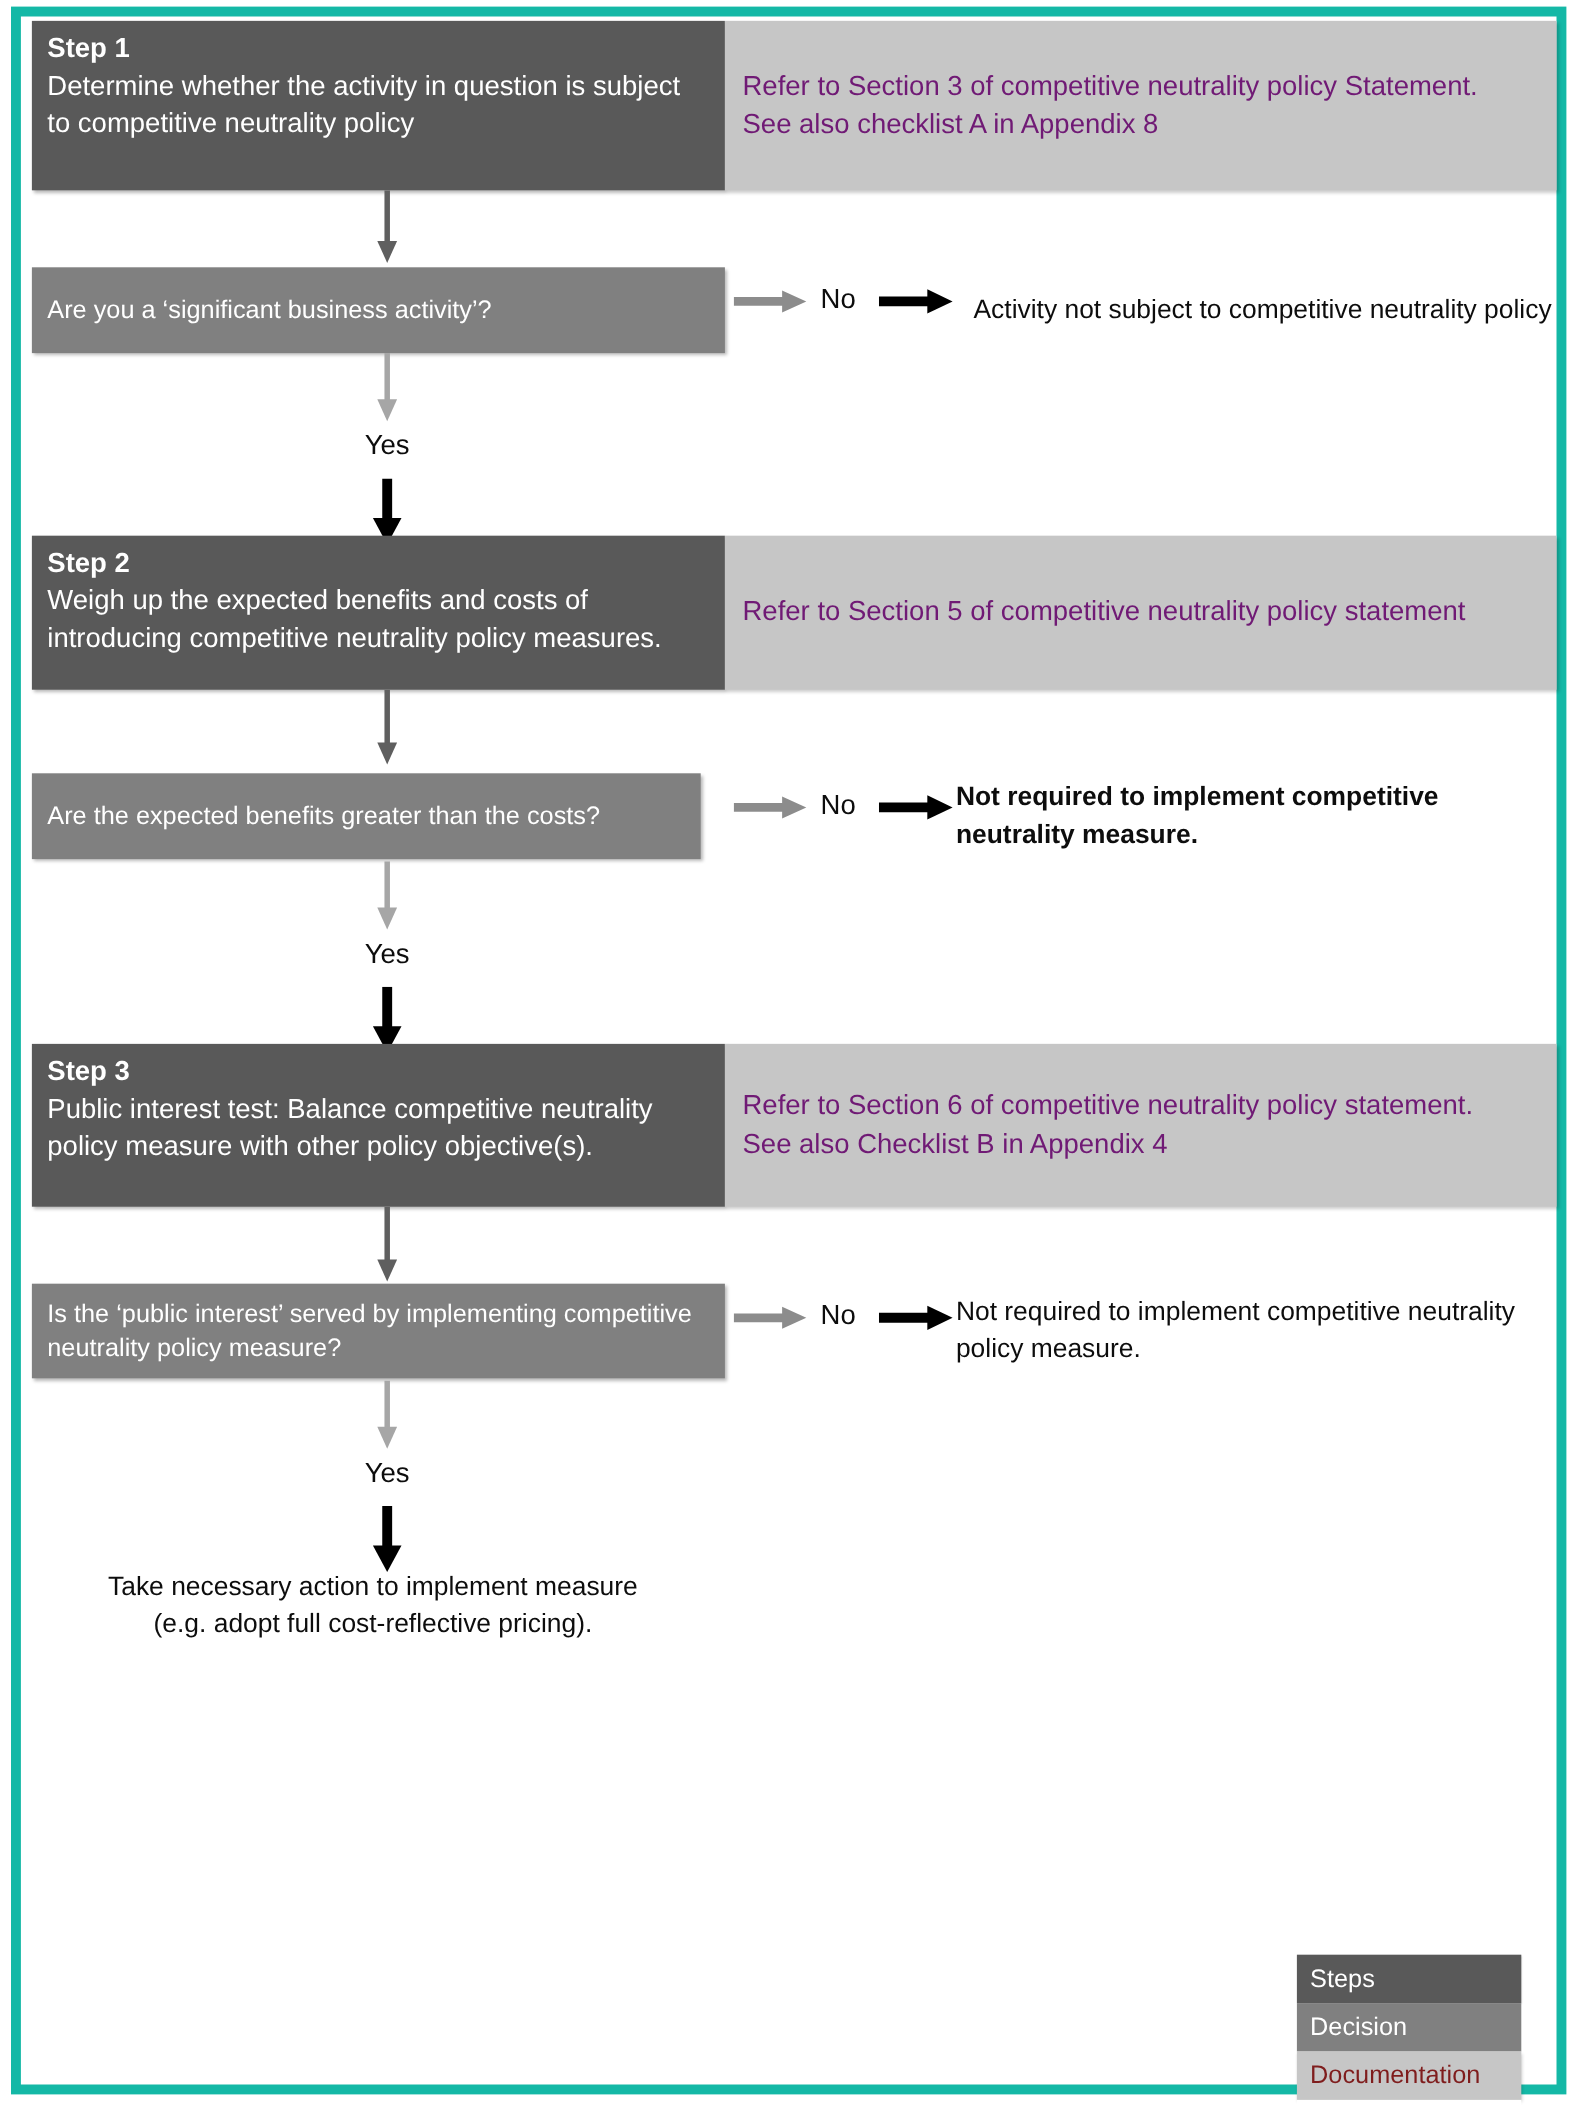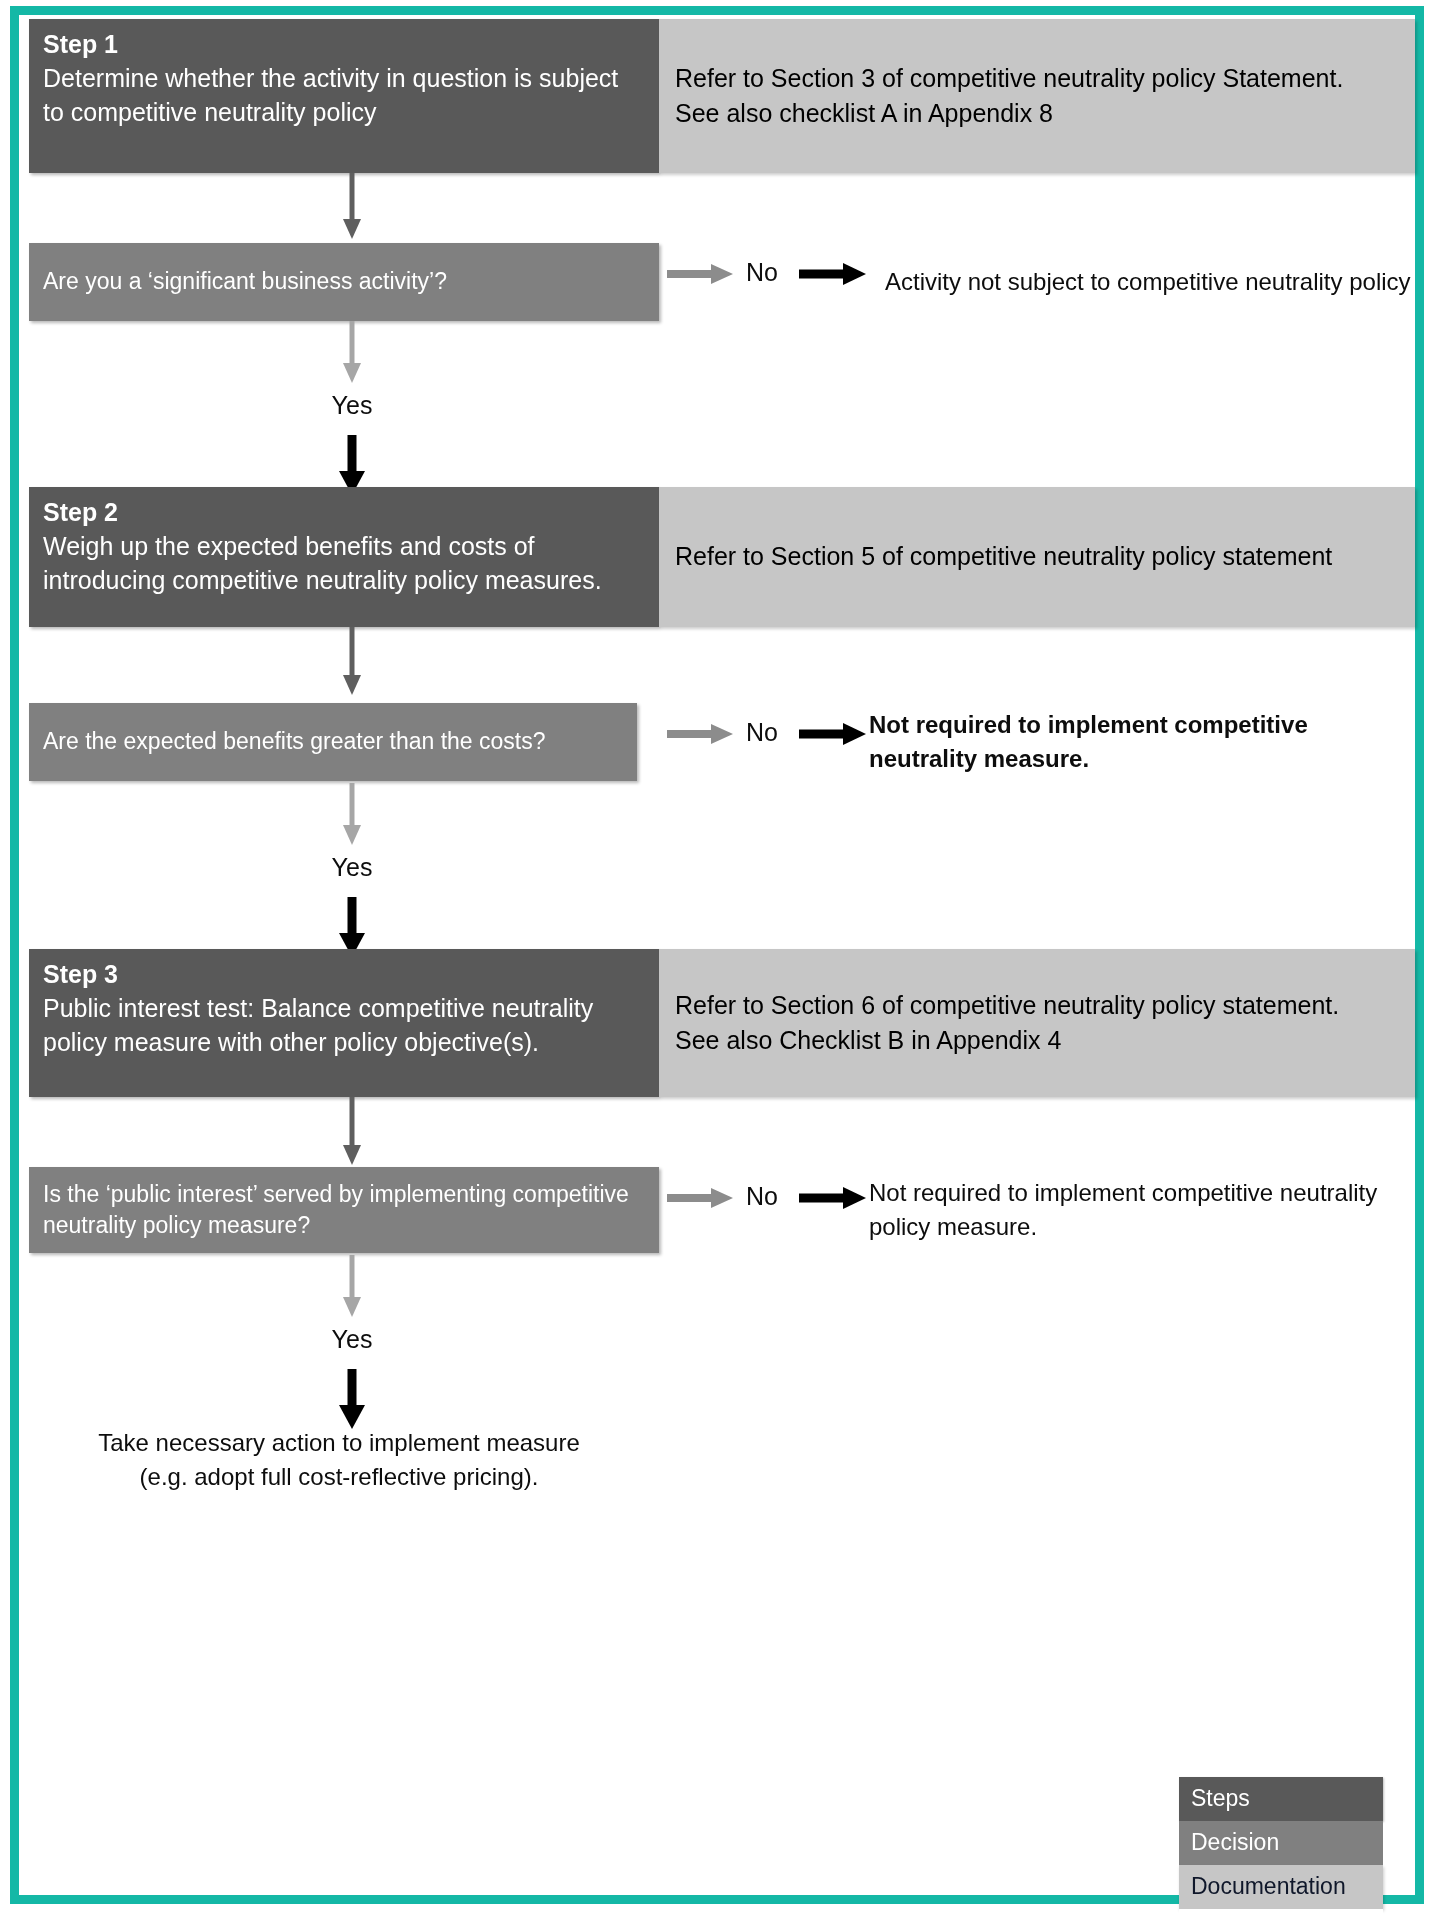--- a/index.html
+++ b/index.html
@@ -36,21 +36,21 @@
   }
   .step-box{
     background:#595959;
     color:#ffffff;
     padding:10px 14px 10px 14px;
     box-shadow:2px 2px 3px rgba(0,0,0,.28);
     justify-content:flex-start;
   }
   .doc-box{
     background:#c6c6c6;
-    color:#000000;
+    color:#701a75;
     padding:10px 16px;
     box-shadow:2px 2px 3px rgba(0,0,0,.20);
   }
   .decision-box{
     background:#808080;
     color:#ffffff;
     padding:8px 14px;
     box-shadow:2px 2px 3px rgba(0,0,0,.28);
     justify-content:center;
   }
@@ -111,21 +111,21 @@
     font-size:23px;
     line-height:1;
     padding:9px 0 10px 12px;
     box-sizing:border-box;
     height:44px;
     display:flex;
     align-items:center;
   }
   .lg-steps{background:#595959;color:#ffffff;box-shadow:1px 1px 2px rgba(0,0,0,.25);margin-top:40px;}
   .lg-decision{background:#808080;color:#ffffff;}
-  .lg-doc{background:#c6c6c6;color:#0f172a;box-shadow:1px 2px 3px rgba(0,0,0,.20);}
+  .lg-doc{background:#c6c6c6;color:#7f1d1d;box-shadow:1px 2px 3px rgba(0,0,0,.20);}
   .lg-outcome{background:#ffffff;color:#0d0d0d;}
 </style>
 </head>
 <body>
 
 <div class="page">
   <div class="frame">
 
     <div class="blk step-box" style="left:10px;top:4px;width:630px;height:154px;">
       <div class="step-title">Step 1</div>

